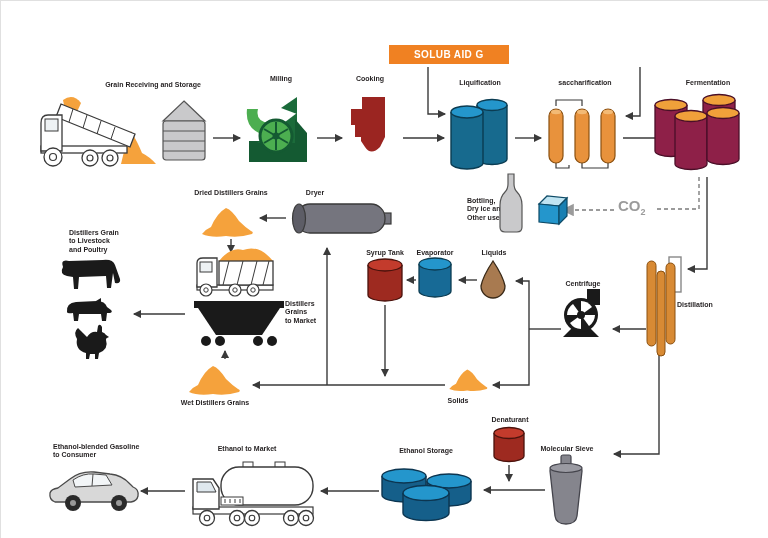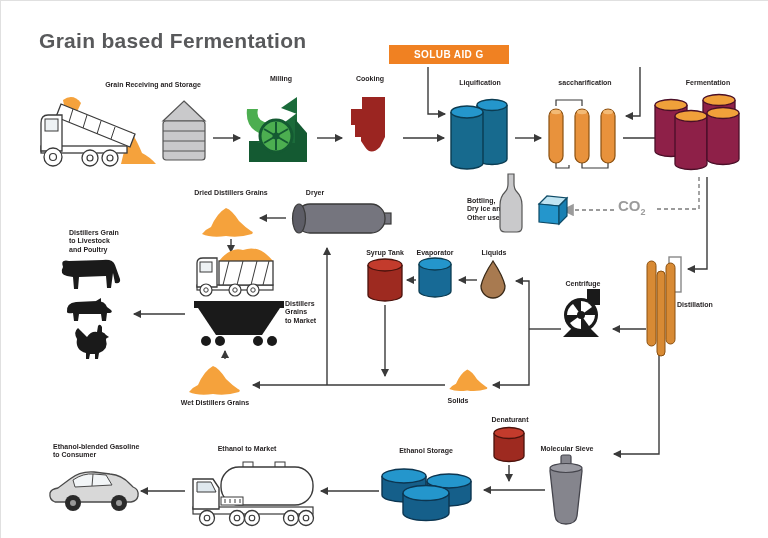--- a/index.html
+++ b/index.html
@@ -57,21 +57,20 @@
       <path d="M508,464 V480" marker-end="url(#ah)"></path>
       <path d="M378,490 H320" marker-end="url(#ah)"></path>
       <path d="M184,490 H140" marker-end="url(#ah)"></path>
     </g>
     <g fill="none" stroke="#9b9b9b" stroke-width="1.8" stroke-dasharray="4 3">
       <path d="M698,176 V208 H655"></path>
       <path d="M613,209 H562" marker-end="url(#ahg)"></path>
     </g>
   </svg>
 
-  <div class="title">Grain based Fermentation</div>
 
   <div class="additive" style="left:388px;top:44px;">SOLUB AID G</div>
 
   <div class="co2"><span>CO</span><sub>2</sub></div>
 
   <div class="lbl c" style="left:152px;top:80px;">Grain Receiving and Storage</div>
   <div class="node" style="left:36px;top:90px;">
     <svg width="122" height="80" viewBox="0 0 122 80">
       <path d="M94,40 Q101,52 105,62 Q113,66 119,73 L84,73 Q88,55 94,40Z" fill="#F5A23C"></path>
       <path d="M26,9 Q36,2 44,12 L40,21 L28,19Z" fill="#F5A23C"></path>

